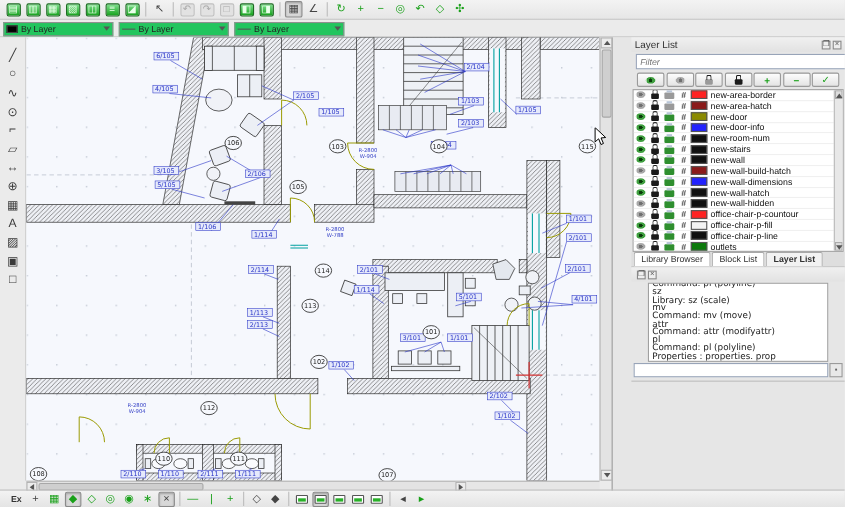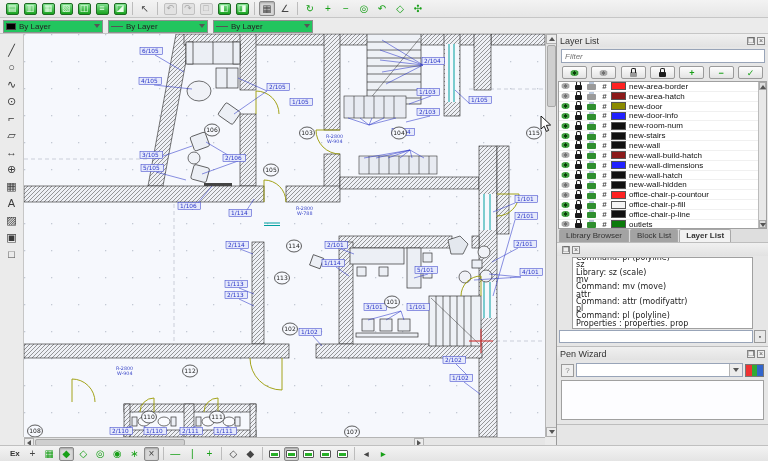--- a/index.html
+++ b/index.html
@@ -52,21 +52,21 @@
   .hscroll .thumb { position:absolute; left:11px; top:1px; width:150px; height:7px; background:#cfcfcf;
     border:1px solid #a8a8a8; border-radius:2px; }
   .tri { width:0; height:0; display:block; margin:2px auto; }
   .tri.up   { border-left:3px solid transparent; border-right:3px solid transparent; border-bottom:4px solid #555; }
   .tri.down { border-left:3px solid transparent; border-right:3px solid transparent; border-top:4px solid #555; }
   .tri.left { border-top:3px solid transparent; border-bottom:3px solid transparent; border-right:4px solid #555; margin-top:1px; }
   .tri.right{ border-top:3px solid transparent; border-bottom:3px solid transparent; border-left:4px solid #555; margin-top:1px; }
 
   
   #dock { position:absolute; left:556px; top:34px; width:212px; height:427px; background:#e6e6e6;
-    border-left:1px solid #9a9a9a; font-size:8px; color:#222; }
+    border-left:1px solid #9a9a9a; font-size:8px; color:#222;padding-left:17px; }
   .panel { border-bottom:1px solid #bdbdbd; }
   .ptitle { height:13px; display:flex; align-items:center; padding:0 3px; font-size:9px; color:#333;
     background:linear-gradient(#f0f0f0,#e2e2e2); }
   .ptitle .pt { flex:1; }
   .pbtn { width:8px; height:8px; margin-left:2px; border:1px solid #888; background:#eee; font-size:7px;
     line-height:6px; text-align:center; color:#555; }
   .filter-input { display:block; width:204px; margin:2px 4px; height:14px; border:1px solid #98a4b8;
     background:#fff; font-size:8px; font-style:italic; color:#999; padding:0 3px;
     font-family:"Liberation Sans",sans-serif; }
   #layer-btnrow { display:flex; justify-content:space-between; padding:1px 5px 2px 5px; }
@@ -85,21 +85,21 @@
   .prn { width:9px; height:6px; background:#2f8f2f; border-radius:1px; position:relative; margin-top:2px; }
   .prn::before { content:""; position:absolute; left:2px; top:-2px; width:5px; height:2px; background:#b9c6d8; }
   .prn.off { background:#9a9a9a; }
   .hash { font-size:8px; color:#444; font-weight:bold; }
   .swatch { width:15px; height:8px; border:1px solid #555; margin-right:3px; }
   .lname { font-size:8px; color:#111; white-space:nowrap; }
   .list-scroll { position:absolute; right:0; top:0; width:8px; height:100%; background:#e8e8e8; border-left:1px solid #bbb; }
   .list-scroll .sb { position:absolute; left:0; width:7px; height:8px; background:#ddd; border:1px solid #aaa; }
   #layer-tabs { display:flex; height:13px; padding-left:2px; background:#dedede; }
   .tab { padding:1px 6px; font-size:8px; color:#333; border:1px solid #a8a8a8; border-bottom:none;
-    background:#a3a3a3; border-radius:2px 2px 0 0; margin-right:1px; }
+    background:#ffffff; border-radius:2px 2px 0 0; margin-right:1px; }
   .tab.active { background:#f2f2f2; font-weight:bold; }
 
   #cmd-history { position:relative; height:72px; margin:1px 15px; background:#fff; border:1px solid #a0a0a0;
     overflow:hidden; display:flex; flex-direction:column; justify-content:flex-end; padding:0 9px 1px 3px; }
   #cmd-history div { font-size:8px; line-height:7.3px; color:#222; white-space:nowrap;
     font-family:"DejaVu Sans",sans-serif; }
   .cmd-label { font-size:8.5px; padding:1px 3px; color:#222; }
   .cmd-inputrow { display:flex; margin:1px 2px 3px 2px; }
   .cmd-input { flex:1; height:13px; border:1px solid #98a4b8; background:#fff; font-size:8px; padding:0 2px;
     font-family:"Liberation Sans",sans-serif; }
@@ -951,38 +951,20 @@
           <div>pl</div>
           <div>Command: pl (polyline)</div>
           <div>Properties : properties. prop</div>
         </div>
       <div class="cmd-inputrow">
         <input class="cmd-input" value="" style="">
         <div class="cmd-side-btn">▪</div>
       </div>
     </div>
 
-    <div class="panel" id="pen-panel">
-      <div class="ptitle">
-        <span class="pt">Pen Wizard</span>
-        <span class="pbtn">❐</span>
-        <span class="pbtn">×</span>
-      </div>
-      <div id="pen-row">
-        <div class="pw-btn">?</div>
-        <div class="pw-combo">
-          <span class="sp"></span>
-          <span class="dd">
-              <span class="arr" style="border-left:3px solid transparent;border-right:3px solid transparent;border-top:4px solid #555"></span>
-            </span>
-        </div>
-        <div class="pw-color"></div>
-      </div>
-      <div id="pen-listbox"></div>
-    </div>
   </div>
 
   <div id="snap-toolbar">
     <span class="extext">Ex</span>
   <div class="tbtn plain">
         <span class="tile">+</span>
       </div>
       <div class="tbtn greenglyph">
         <span class="tile">▦</span>
       </div>

